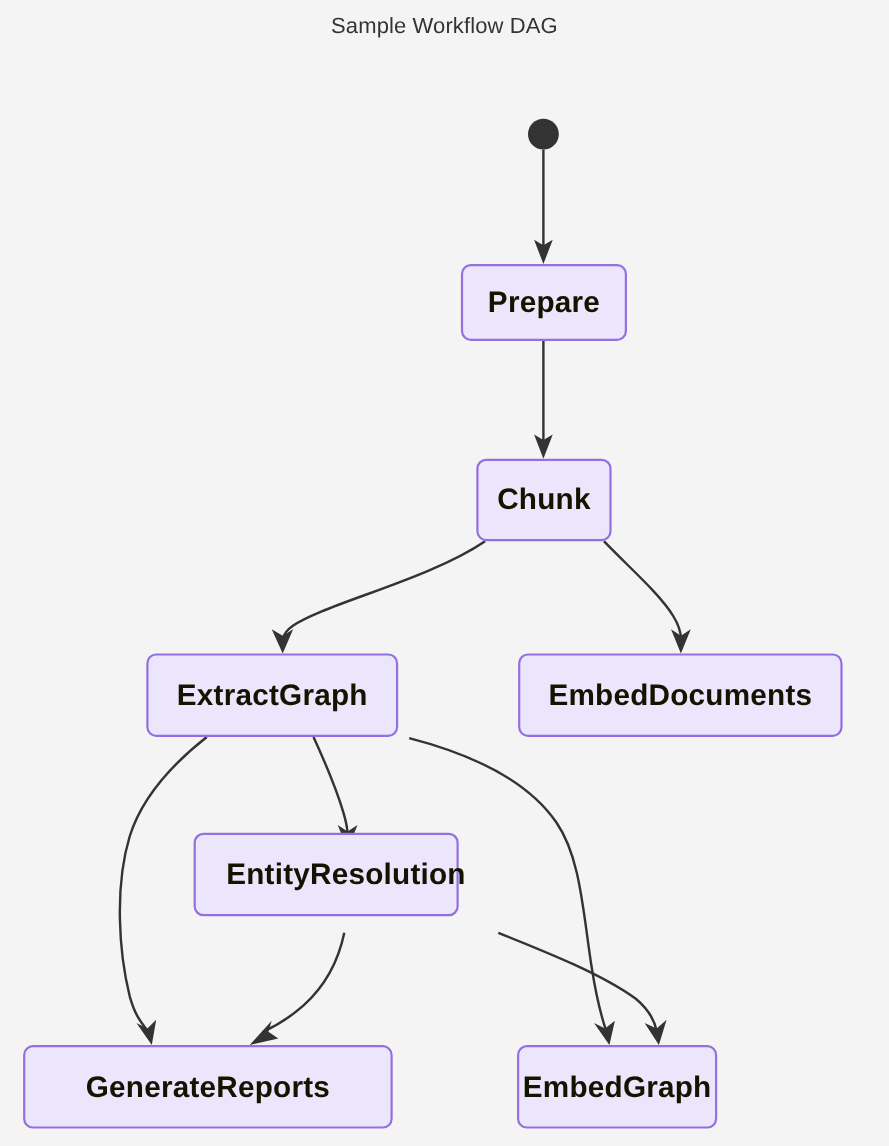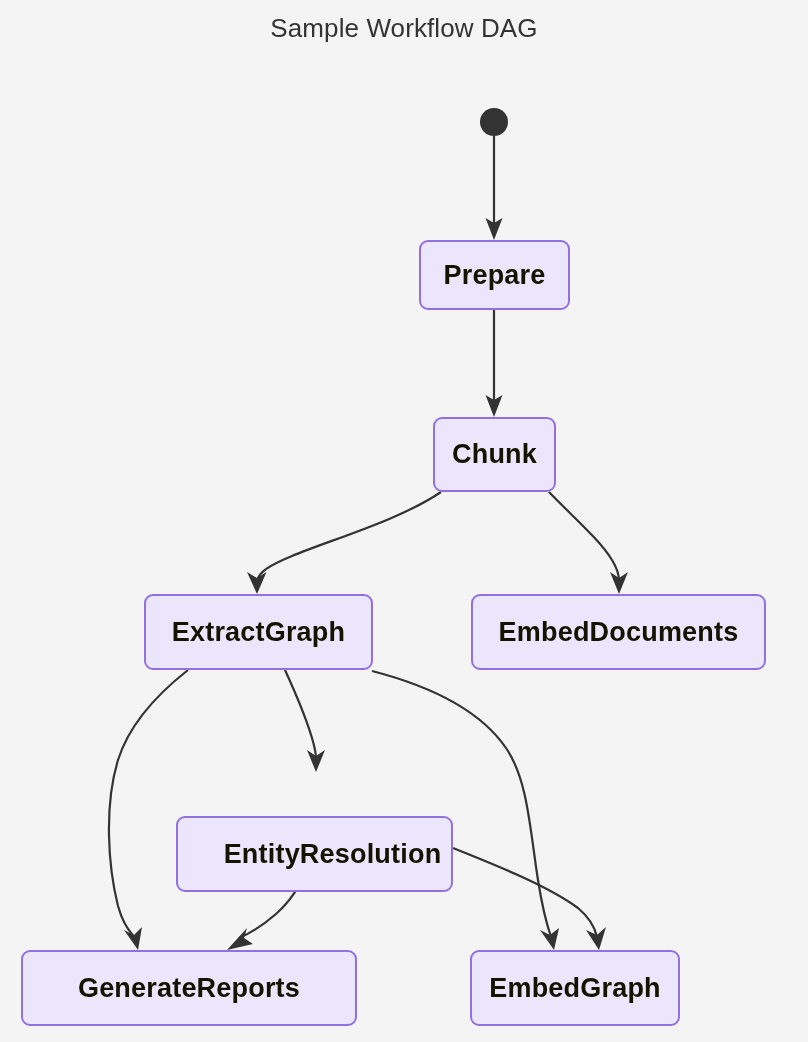--- a/index.html
+++ b/index.html
@@ -28,21 +28,21 @@
     width: 808px;
     height: 1042px;
     display: block;
   }
   .diagram-title {
     position: absolute;
     left: 0;
     top: 13px;
     width: 808px;
     text-align: center;
-    font-size: 26px;
+    font-size: 20px;
     font-weight: 400;
     color: #333333;
     letter-spacing: 0.1px;
     white-space: nowrap;
   }
   .node {
     position: absolute;
     box-sizing: border-box;
     background: #ebe6fb;
     border: 2px solid #9370e0;
@@ -131,33 +131,33 @@
   </svg>
 
   <div class="node" style="left:433px; top:417px; width:123px; height:75px;">
     <span class="node-label">Chunk</span>
   </div>
 
   <div class="node" style="left:419px; top:240px; width:151px; height:70px;">
     <span class="node-label">Prepare</span>
   </div>
 
-  <div class="node" style="left:144px; top:594px; width:229px; height:76px;">
+  <div class="node" style="left:133px; top:594px; width:229px; height:76px;">
     <span class="node-label">ExtractGraph</span>
   </div>
 
   <div class="node" style="left:471px; top:594px; width:295px; height:76px;text-align:right;">
     <span class="node-label">EmbedDocuments</span>
   </div>
 
-  <div class="node" style="left:176px; top:816px; width:277px; height:76px;padding-left:36px;">
+  <div class="node" style="left:176px; top:757px; width:241px; height:76px;padding-left:36px;">
     <span class="node-label">EntityResolution</span>
   </div>
 
   <div class="node" style="left:21px; top:950px; width:336px; height:76px;">
     <span class="node-label">GenerateReports</span>
   </div>
 
-  <div class="node" style="left:470px; top:950px; width:210px; height:76px;">
+  <div class="node" style="left:470px; top:950px; width:182px; height:76px;">
     <span class="node-label">EmbedGraph</span>
   </div>
 
 </div>
 
 </body></html>

